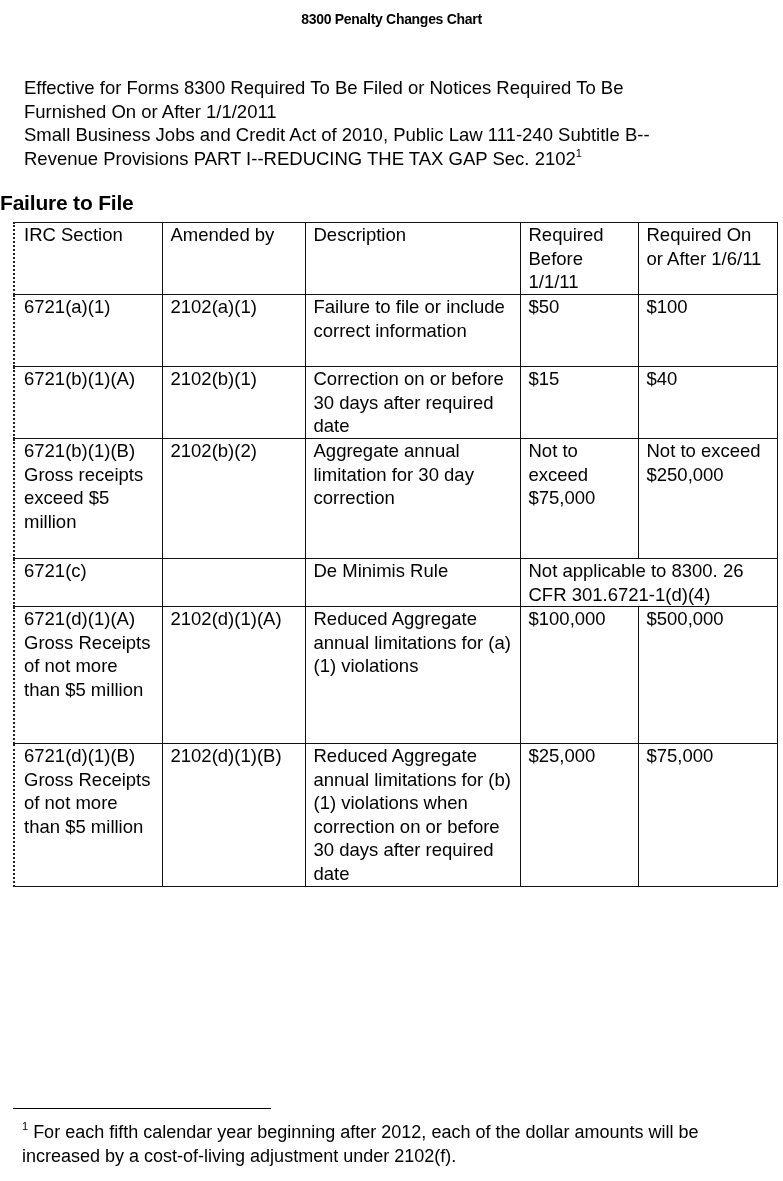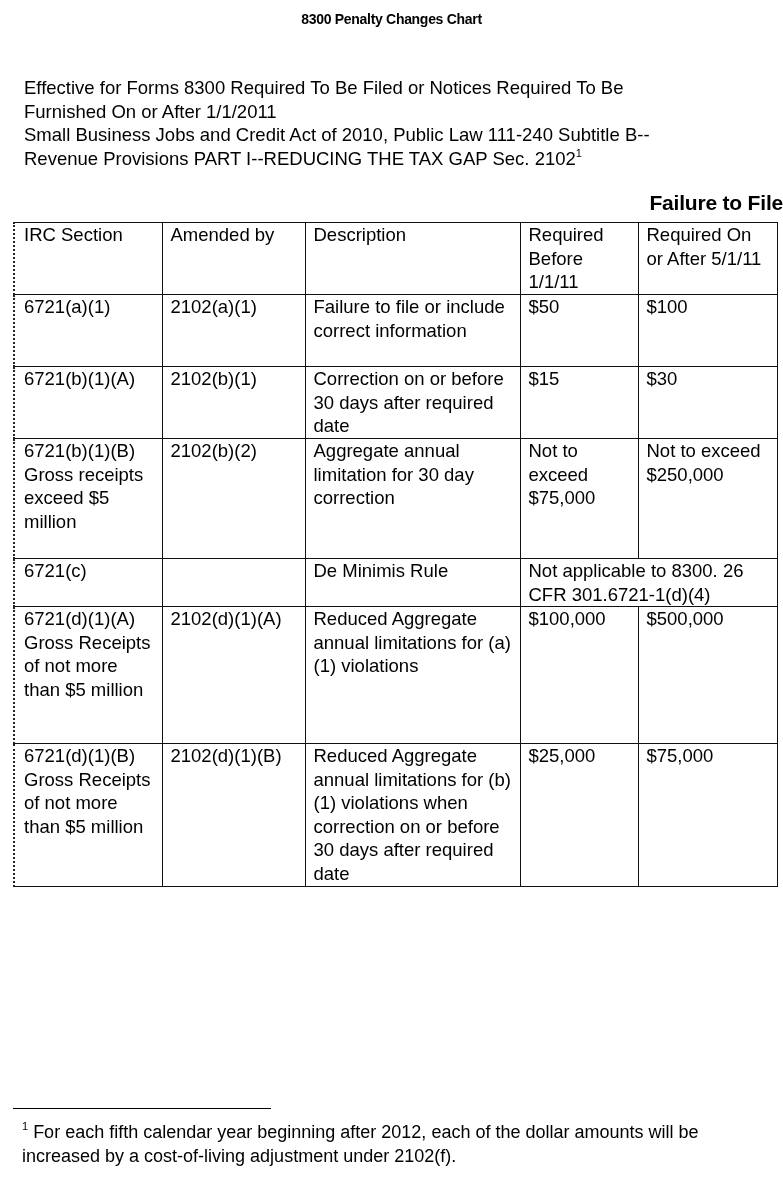--- a/index.html
+++ b/index.html
@@ -10,21 +10,21 @@
   .title {
     position: absolute; top: 11px; left: 0; width: 783px; text-align: center;
     font-size: 14px; font-weight: bold; letter-spacing: -0.3px;
   }
   .subtitle {
     position: absolute; top: 76px; left: 0; width: 783px; text-align: left;
     font-size: 18.5px; line-height: 23.5px; margin-left: 24px;
   }
   .subtitle sup { font-size: 11px; vertical-align: 8px; line-height: 0; }
   .section-title {
-    position: absolute; top: 191px; left: 0; width: 783px; text-align: right;
+    position: absolute; top: 191px; left: 0; width: 783px; text-align: left;
     font-size: 21px; font-weight: bold; letter-spacing: -0.2px;
   }
   table {
     position: absolute; top: 222px; left: 13px;
     border-collapse: collapse; table-layout: fixed; width: 763px;
     font-size: 18.5px; line-height: 23.5px;
   }
   td, th {
     border: 1.5px solid #111; vertical-align: top; text-align: left;
     padding: 0 4px 0 8px; font-weight: normal; overflow: hidden;
@@ -67,35 +67,35 @@
       <col class="c3">
       <col class="c4">
       <col class="c5">
     </colgroup>
   <tbody>
       <tr class="h-head">
     <th>IRC Section</th>
     <th>Amended by</th>
     <th>Description</th>
     <th>Required Before 1/1/11</th>
-    <th>Required On or After 5/1/11</th>
+    <th>Required On or After 1/6/11</th>
   </tr>
   <tr class="r1">
     <td>6721(a)(1)</td>
     <td>2102(a)(1)</td>
     <td>Failure to file or include correct information</td>
     <td>$50</td>
     <td>$100</td>
   </tr>
   <tr class="r3">
     <td>6721(b)(1)(A)</td>
     <td>2102(b)(1)</td>
     <td>Correction on or before 30 days after required date</td>
     <td>$15</td>
-    <td>$30</td>
+    <td>$40</td>
   </tr>
   <tr class="r4">
     <td>6721(b)(1)(B) Gross receipts exceed $5 million</td>
     <td>2102(b)(2)</td>
     <td>Aggregate annual limitation for 30 day correction</td>
     <td>Not to exceed $75,000</td>
     <td>Not to exceed $250,000</td>
   </tr>
   <tr class="r6">
     <td>6721(c)</td>

